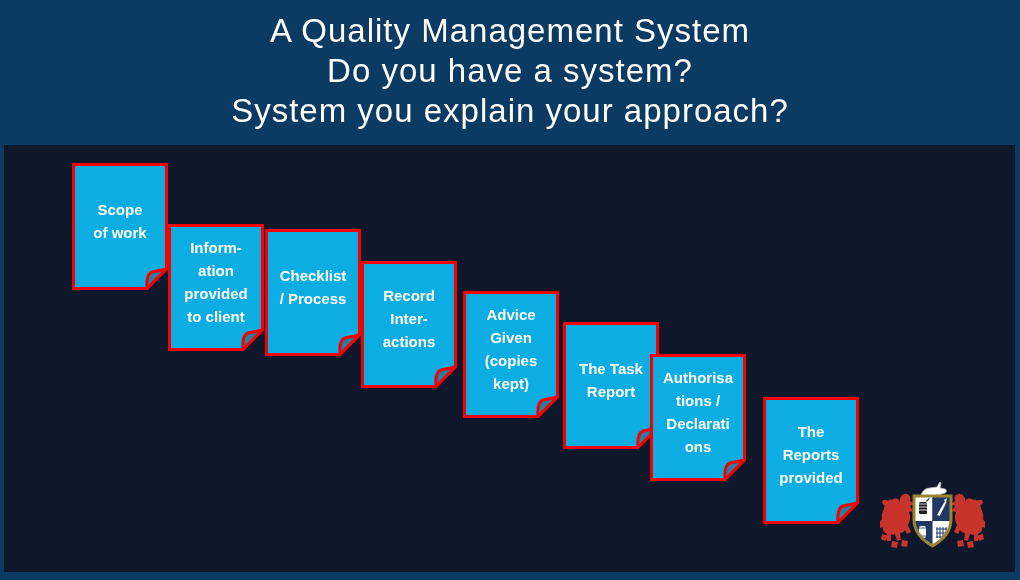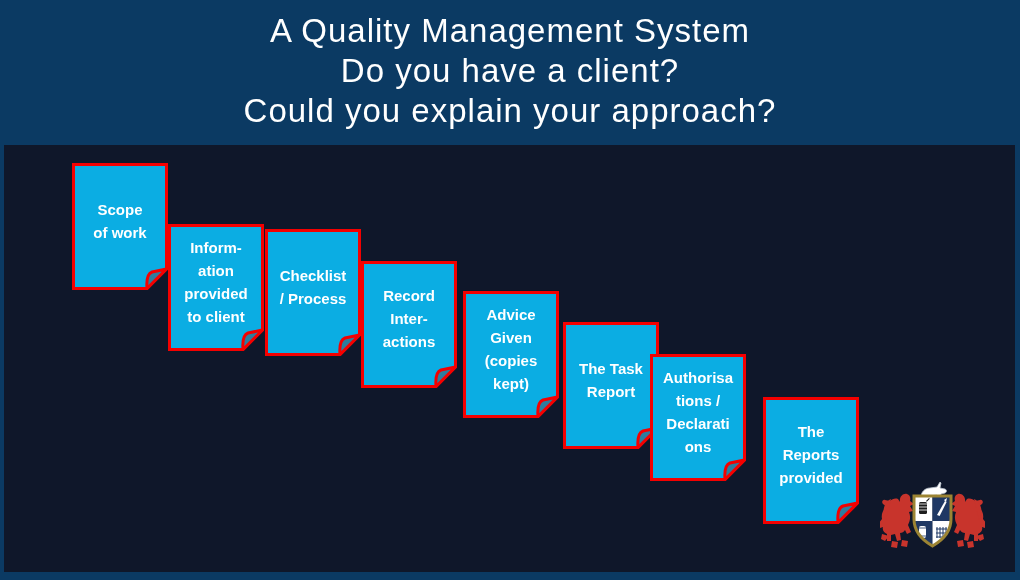--- a/index.html
+++ b/index.html
@@ -49,22 +49,22 @@
   .unicorn{fill:#ffffff;stroke:#b9c2cc;stroke-width:0.8;}
   .shield-frame{fill:none;stroke:var(--crest-gold);stroke-width:3;}
 </style>
 </head>
 <body>
 
 <div class="slide">
 
   <header class="header">
     <div class="line">A Quality Management System</div>
-    <div class="line">Do you have a client?</div>
-    <div class="line">Could you explain your approach?</div>
+    <div class="line">Do you have a system?</div>
+    <div class="line">System you explain your approach?</div>
   </header>
 
   <main class="main">
     <div id="notes">
         <div class="note" style="left: 68px; top: 18px;">
     <svg viewBox="0 0 96 127" aria-hidden="true">
       <path class="page" d="M1.5 1.5 H94.5 V106 L75 125.5 H1.5 Z"></path>
       <path class="flap" d="M75 125.5 L94.5 106 L80 109 C76 110.5 74.3 117 75 125.5 Z"></path>
     </svg>
     <div class="note-text">Scope<br>of work</div>

